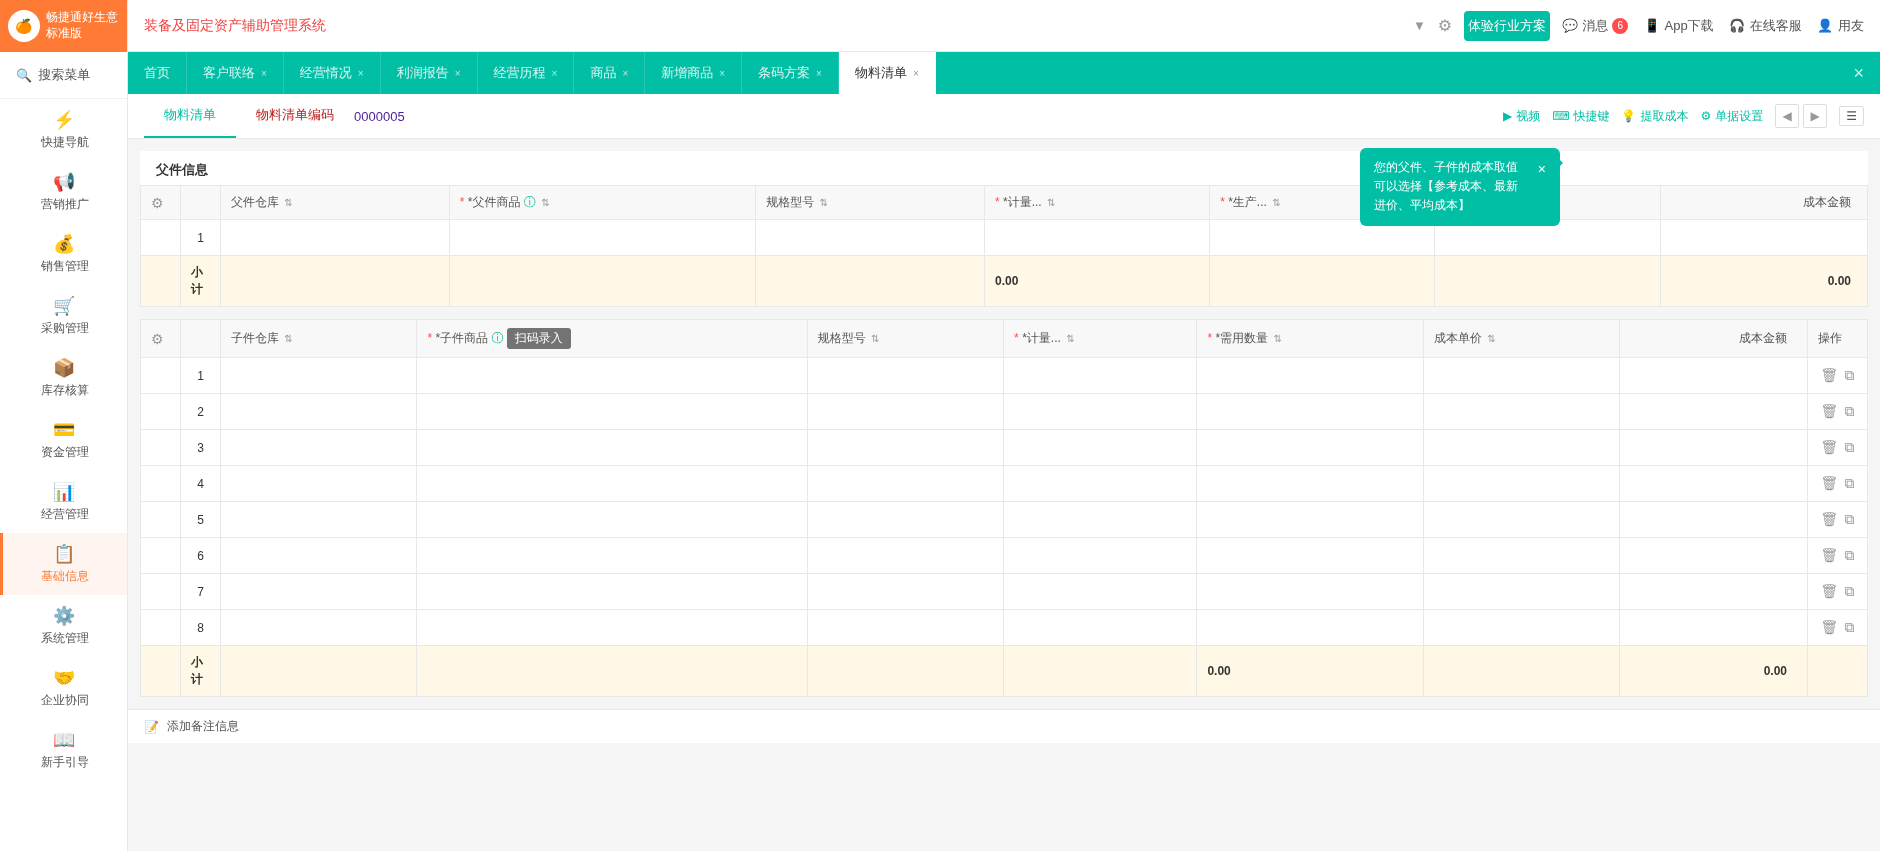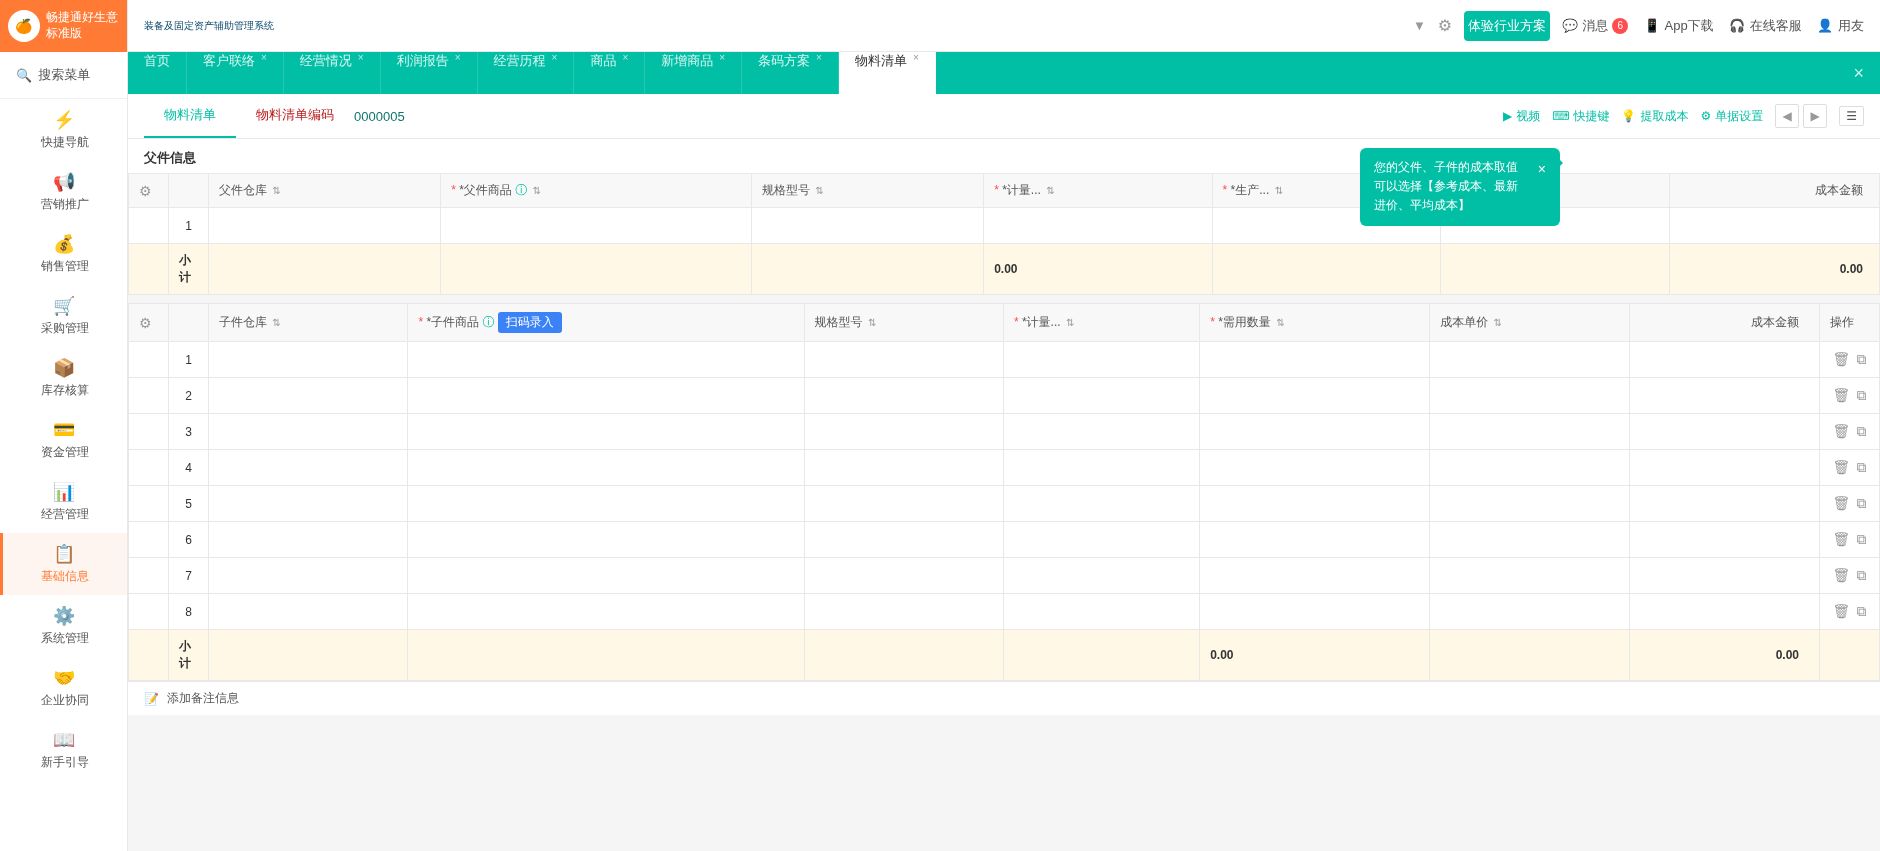--- a/index.html
+++ b/index.html
@@ -74,21 +74,21 @@
     
     .topbar {
       background: #fff;
       height: 52px;
       display: flex;
       align-items: center;
       padding: 0 16px;
       border-bottom: 1px solid #e8e8e8;
       gap: 12px;
     }
-    .topbar-title { font-size: 10px; color: #0c4a6e; flex: 1; }
+    .topbar-title { font-size: 14px; color: #ef4444; flex: 1; }
     .topbar-actions { display: flex; align-items: center; gap: 16px; }
     .topbar-btn {
       background: #00bfa5;
       color: #fff;
       border: none;
       border-radius: 4px;
       padding: 6px 4px;
       cursor: pointer;
       font-size: 13px;
     }
@@ -121,21 +121,21 @@
       align-items: center;
       padding: 0;
       overflow-x: auto;
       flex-shrink: 0;
     }
     .nav-tab {
       color: rgba(255,255,255,0.85);
       padding: 0 16px;
       height: 42px;
       display: flex;
-      align-items: flex-start;
+      align-items: center;
       gap: 6px;
       cursor: pointer;
       white-space: nowrap;
       font-size: 13px;
       border-right: 1px solid rgba(255,255,255,0.15);
       flex-shrink: 0;
     }
     .nav-tab.active { background: #fff; color: #333; }
     .nav-tab .close-icon { font-size: 10px; color: rgba(255,255,255,0.7); }
     .nav-tab.active .close-icon { color: #999; }
@@ -169,21 +169,21 @@
       z-index: 10;
     }
     .sub-tab {
       padding: 12px 20px;
       cursor: pointer;
       color: #b91c1c;
       font-size: 13px;
       border-bottom: 2px solid transparent;
     }
     .sub-tab.active { color: #00bfa5; border-bottom-color: #00bfa5; }
-    .sub-tab-code { color: #0f766e; font-size: 13px; padding: 12px 0; }
+    .sub-tab-code { color: #4c1d95; font-size: 13px; padding: 12px 0; }
 
     .sub-tabs-right {
       margin-left: auto;
       display: flex;
       align-items: center;
       gap: 12px;
     }
     .action-link {
       color: #00bfa5;
       cursor: pointer;
@@ -210,21 +210,21 @@
       border-radius: 2px;
       padding: 2px 6px;
       cursor: pointer;
       color: #555;
       font-size: 12px;
     }
 
     
     .section {
       background: #fff;
-      margin: 0;
+      margin: 12px;
       padding: 0;
     }
     .section-title {
       padding: 10px 16px 6px;
       font-size: 13px;
       font-weight: bold;
       color: #333;
     }
 
     
@@ -258,21 +258,21 @@
       background: #fff8e6;
       font-weight: bold;
       color: #333;
     }
     .subtotal-label { color: #666; }
 
     .settings-col { width: 40px; text-align: center; }
     .action-col { width: 60px; text-align: center; }
 
     .scan-btn {
-      background: #3b82f6;
+      background: #737373;
       color: #fff;
       border: none;
       border-radius: 3px;
       padding: 2px 8px;
       font-size: 12px;
       cursor: pointer;
     }
 
     .action-icons {
       display: flex;

